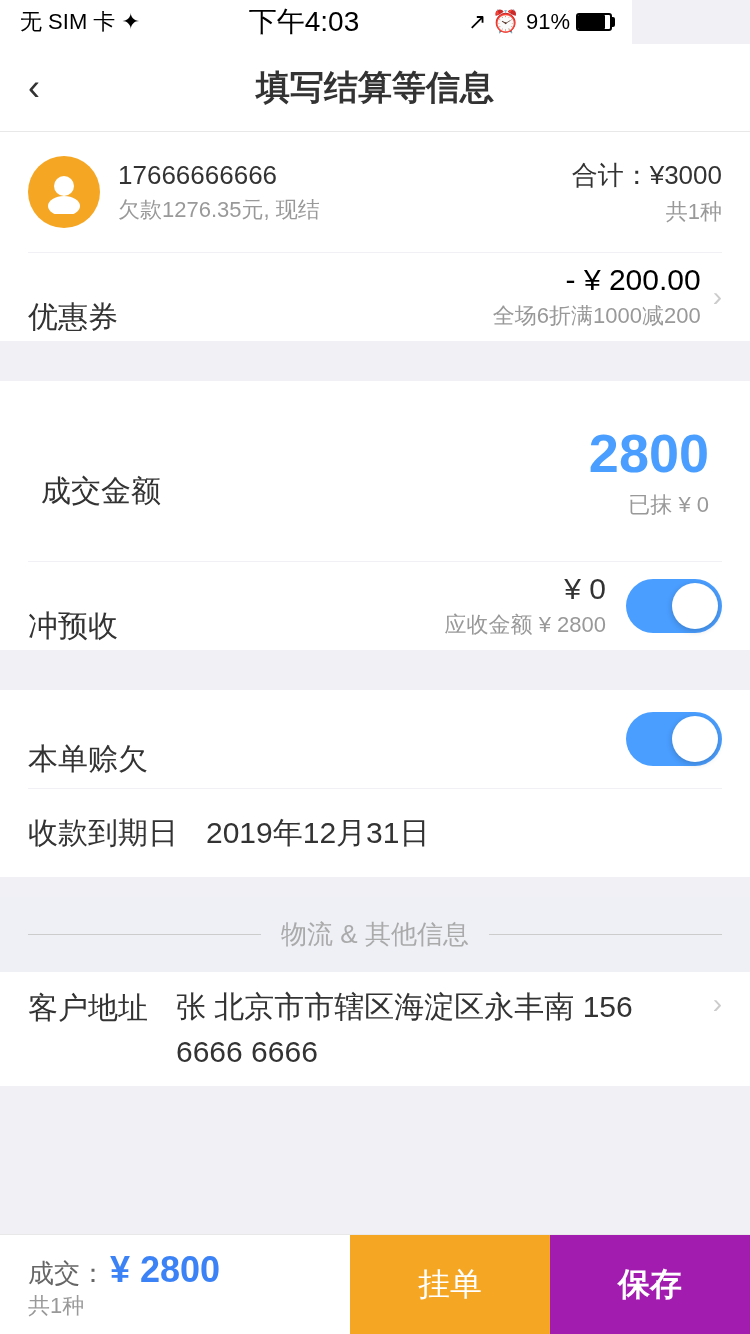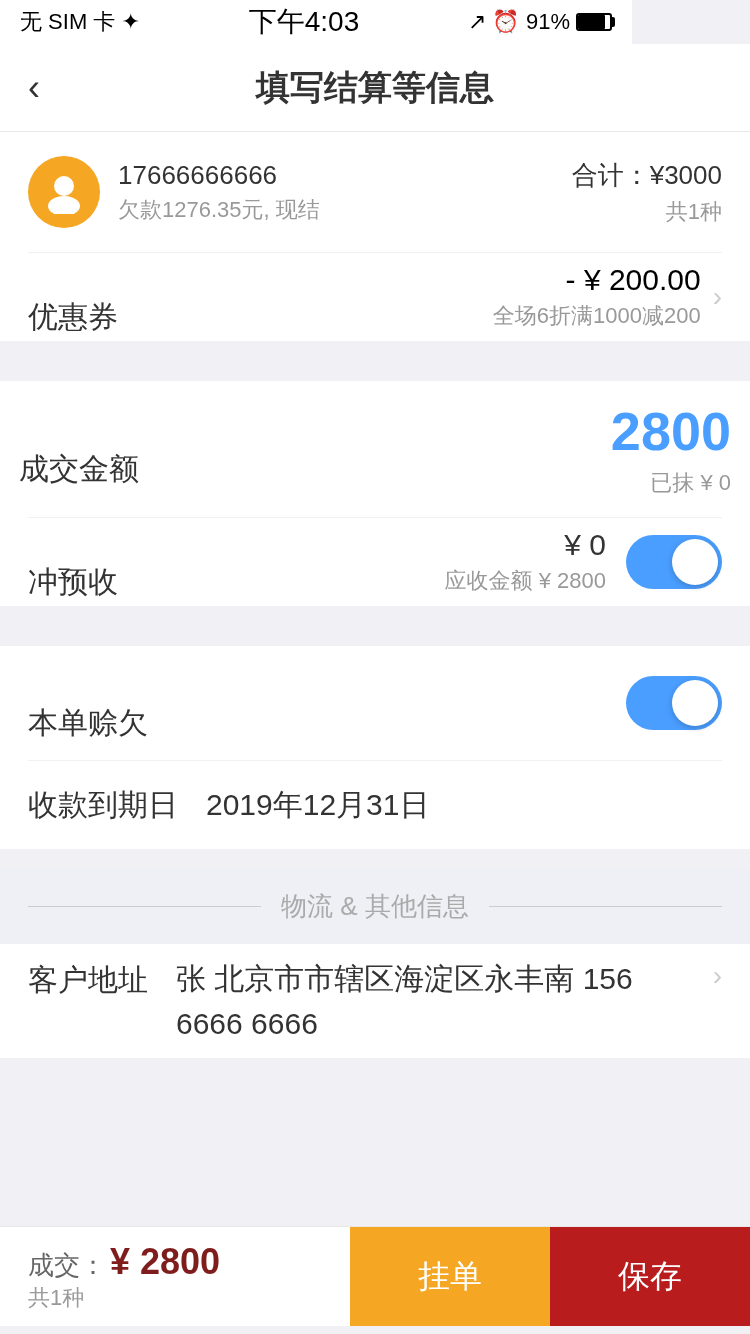--- a/index.html
+++ b/index.html
@@ -154,21 +154,21 @@
 
     
     .section-gap {
       height: 20px;
       background: #f0f0f5;
     }
 
     
     .amount-row {
       background: #fff;
-      padding: 19px;
+      padding: 41px;
       display: flex;
       align-items: center;
       justify-content: space-between;
       min-height: 88px;
     }
     .amount-main {
       font-size: 54px;
       font-weight: 600;
       color: #4a9eff;
     }
@@ -242,21 +242,21 @@
 
     
     .big-gap {
       height: 20px;
       background: #f0f0f5;
     }
 
     
     .debt-row {
       background: #fff;
-      padding: 16px 28px;
+      padding: 8px 28px;
       display: flex;
       align-items: center;
       justify-content: space-between;
       min-height: 88px;
       font-family: Liberation Mono, monospace;
     }
 
     
     .date-row {
       background: #fff;
@@ -326,59 +326,59 @@
 
     
     .bottom-fill {
       background: #f0f0f5;
       height: 120px;
     }
 
     
     .footer {
       position: fixed;
-      bottom: 8px;
+      bottom: 0;
       width: 750px;
       height: 100px;
       display: flex;
       background: #fff;
       border-top: 1px solid #e8e8e8;
     }
     .footer-info {
       flex: 1;
       padding: 16px 28px;
       display: flex;
       flex-direction: column;
       justify-content: center;
     }
     .footer-deal {
       font-size: 26px;
       color: #666;
     }
     .footer-amount {
       font-size: 36px;
       font-weight: 600;
-      color: #7f1d1d;
+      color: #3b82f6;
     }
     .footer-count {
       font-size: 22px;
       color: #999;
     }
     .footer-btn {
       width: 200px;
       display: flex;
       align-items: center;
       justify-content: center;
       font-size: 32px;
       font-weight: 500;
       color: #fff;
       cursor: pointer;
     }
     .btn-orange { background: #f5a623; }
-    .btn-blue { background: #b91c1c; }
+    .btn-blue { background: #a21caf; font-weight: bold; }
   </style>
 </head>
 <body>
 
 <div class="status-bar">
   <div class="status-left">
     <span>无 SIM 卡 ✦</span>
   </div>
   <div class="status-center">下午4:03</div>
   <div class="status-right">

